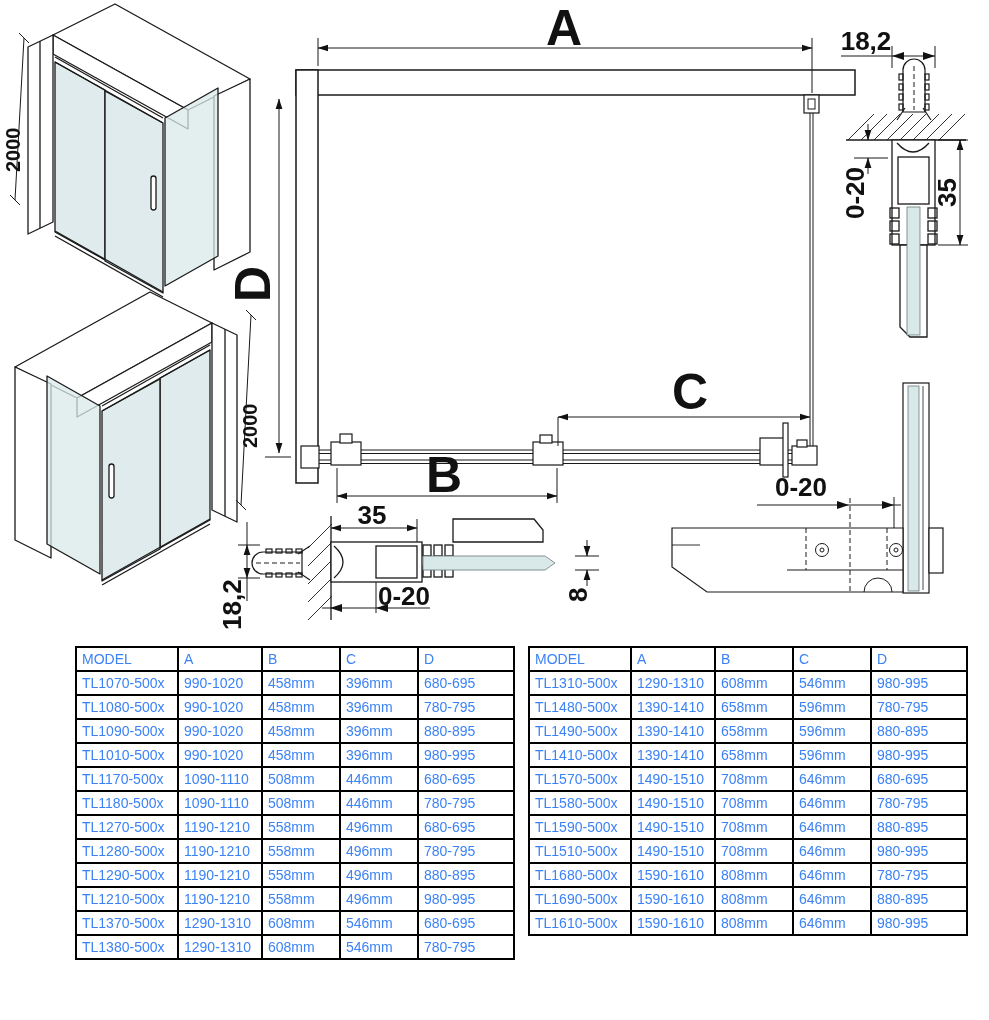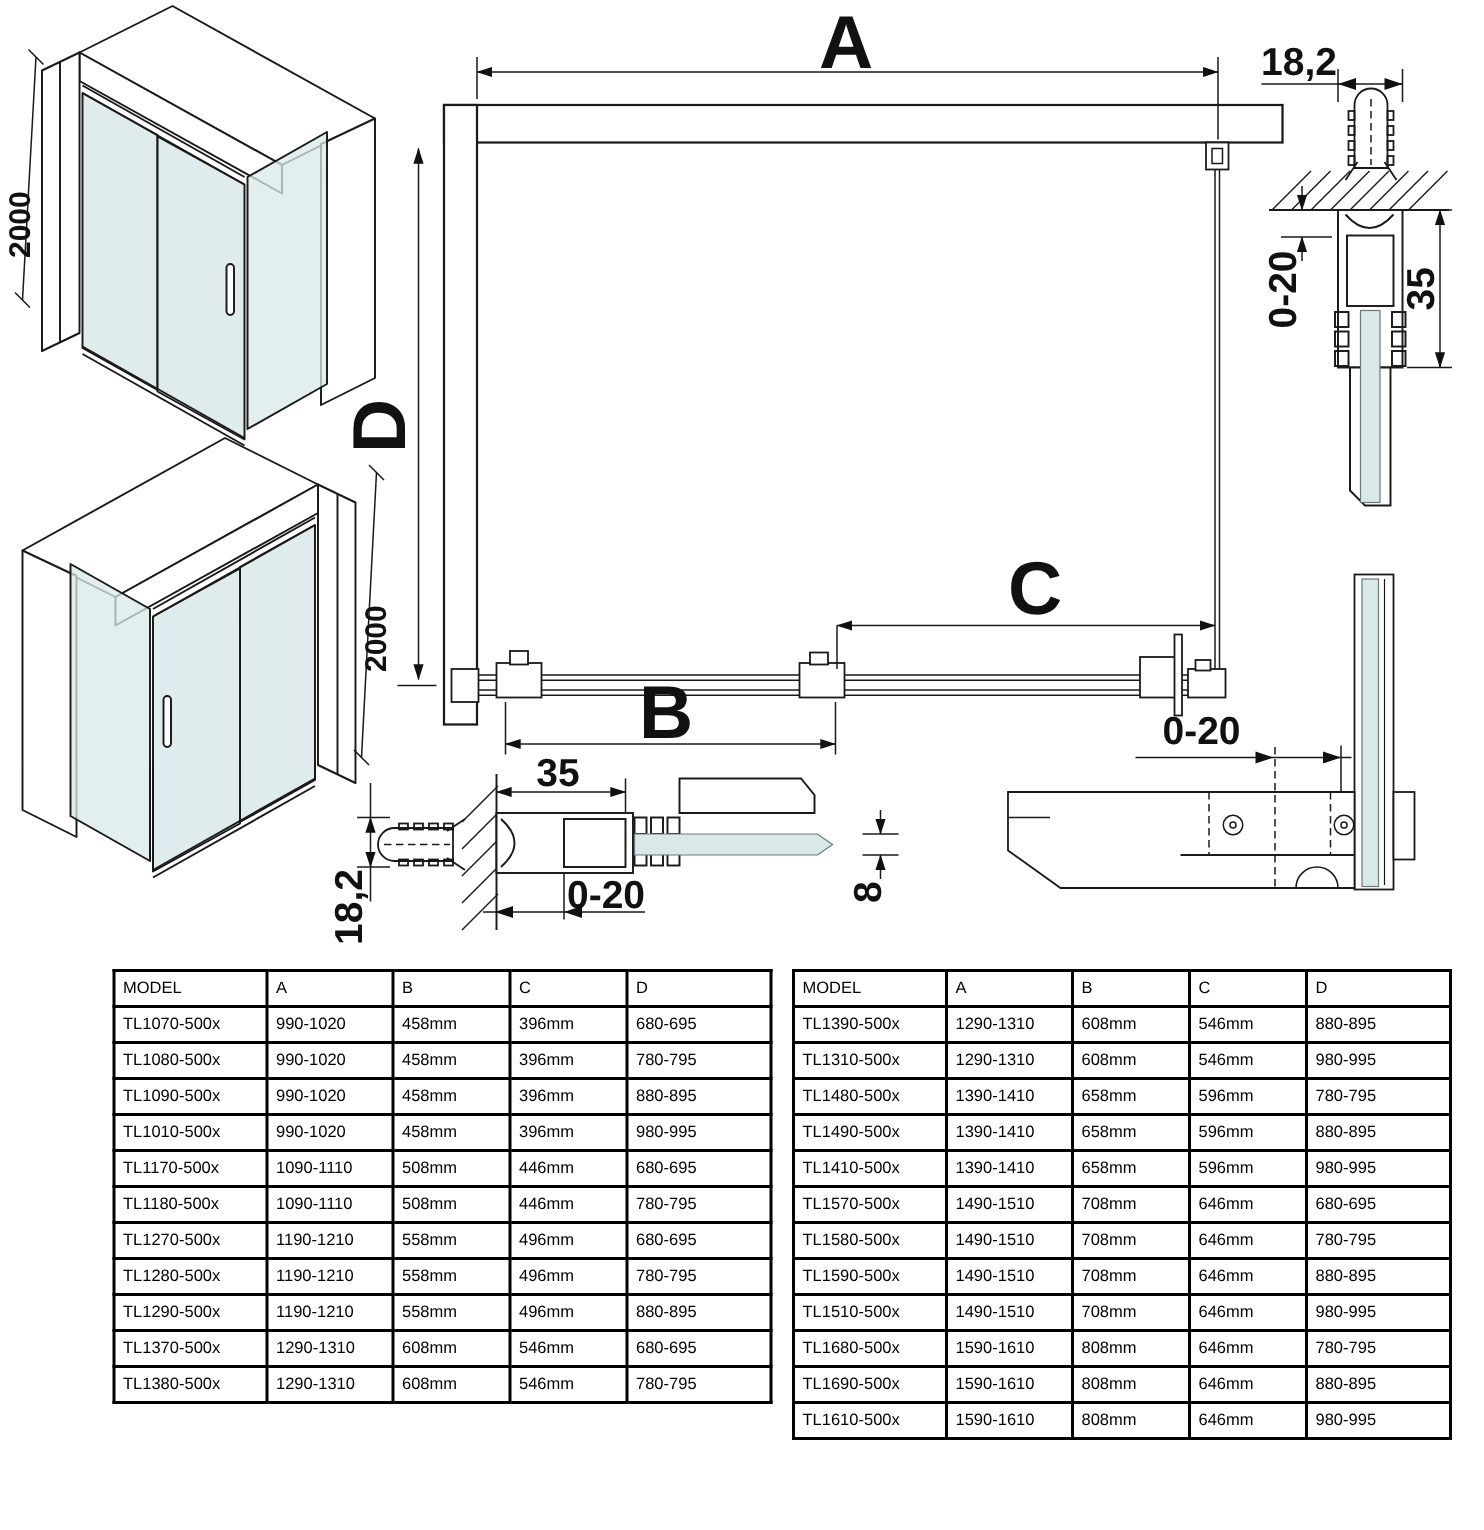--- a/index.html
+++ b/index.html
@@ -3,21 +3,21 @@
 <meta charset="utf-8">
 <style>
   html,body{margin:0;padding:0;background:#fff;}
   .canvas{position:relative;width:989px;height:1020px;background:#ffffff;overflow:hidden;
           font-family:"Liberation Sans",sans-serif;}
   svg text{font-family:"Liberation Sans",sans-serif;fill:#111;}
   .big-dim{font-size:50px;font-weight:600;}
   .mid-dim{font-size:26px;font-weight:600;}
   .small-dim{font-size:20px;font-weight:600;}
   .size-table{position:absolute;border-collapse:collapse;table-layout:fixed;
-              font-size:11px;color:#000000;background:#fff;}
+              font-size:14px;color:#3b82f6;background:#fff;}
   .size-table th,.size-table td{border:2px solid #000;padding:0 5px;height:22px;
               line-height:22px;font-weight:400;text-align:left;white-space:nowrap;overflow:hidden;}
   .tbl-left{left:75px;top:646px;width:438px;}
   .tbl-right{left:528px;top:646px;width:440px;}
   col.c-model{width:102px;} col.c-a{width:84px;} col.c-b{width:78px;}
   col.c-c{width:78px;} col.c-d{width:96px;}
 </style>
 </head>
 <body>
 
@@ -388,20 +388,27 @@
           <td>780-795</td>
         </tr>
         <tr>
           <td>TL1290-500x</td>
           <td>1190-1210</td>
           <td>558mm</td>
           <td>496mm</td>
           <td>880-895</td>
         </tr>
         <tr>
+          <td>TL1210-500x</td>
+          <td>1190-1210</td>
+          <td>558mm</td>
+          <td>496mm</td>
+          <td>980-995</td>
+        </tr>
+        <tr>
           <td>TL1370-500x</td>
           <td>1290-1310</td>
           <td>608mm</td>
           <td>546mm</td>
           <td>680-695</td>
         </tr>
         <tr>
           <td>TL1380-500x</td>
           <td>1290-1310</td>
           <td>608mm</td>
@@ -423,27 +430,20 @@
         <tr>
           <th>MODEL</th>
           <th>A</th>
           <th>B</th>
           <th>C</th>
           <th>D</th>
         </tr>
       </thead>
   <tbody>
         <tr>
-          <td>TL1390-500x</td>
-          <td>1290-1310</td>
-          <td>608mm</td>
-          <td>546mm</td>
-          <td>880-895</td>
-        </tr>
-        <tr>
           <td>TL1310-500x</td>
           <td>1290-1310</td>
           <td>608mm</td>
           <td>546mm</td>
           <td>980-995</td>
         </tr>
         <tr>
           <td>TL1480-500x</td>
           <td>1390-1410</td>
           <td>658mm</td>

